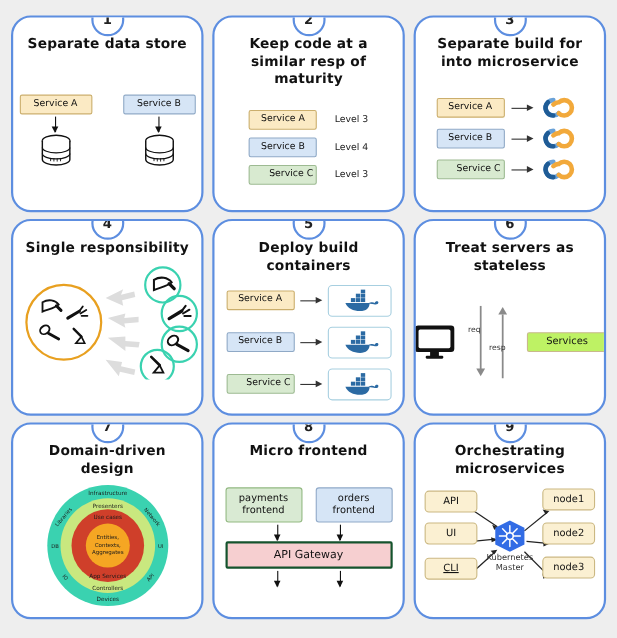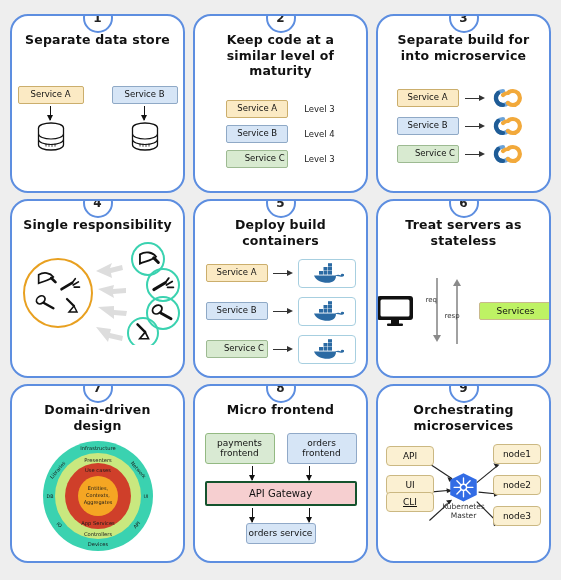--- a/index.html
+++ b/index.html
@@ -189,21 +189,21 @@
               <path d="M12 22.5 v3 M15 22.8 v3 M18 22.9 v3 M21 22.6 v3" stroke="#111" stroke-width="0.8"></path>
             </svg>
           </span>
         </div>
       </div>
     </div>
   </div>
 
   <div class="card">
     <div class="badge">2</div>
-    <div class="title">Keep code at a similar level of maturity</div>
+    <div class="title">Keep code at a similar resp of maturity</div>
     <div class="body">
       <div class="c2-list">
         <div class="c2-row">
           <div class="chip chip-a">Service A</div>
           <div class="lvl">Level 3</div>
         </div>
         <div class="c2-row">
           <div class="chip chip-b">Service B</div>
           <div class="lvl">Level 4</div>
         </div>
@@ -462,21 +462,20 @@
         <div class="c8-arrows">
           <div class="arrowdown"></div>
           <div class="arrowdown"></div>
         </div>
         <div class="c8-gw">API Gateway</div>
         <div class="c8-arrows">
           <div class="arrowdown"></div>
           <div class="arrowdown"></div>
         </div>
         <div class="c8-row">
-          <div class="c8-box c8-blue">orders service</div>
         </div>
       </div>
     </div>
   </div>
 
   <div class="card">
     <div class="badge">9</div>
     <div class="title">Orchestrating microservices</div>
     <div class="body">
       <div class="c9">
@@ -507,21 +506,21 @@
                 <path d="M87.3 45 H94"></path>
               <path d="M81.7 42.7 L77 38"></path>
                 <path d="M86.3 47.3 L91 52"></path>
                 <path d="M86.3 42.7 L91 38"></path>
                 <path d="M81.7 47.3 L77 52"></path>
             </g>
           </g>
         </svg>
         <div class="c9-box" style="left:2px;top:9px;">API</div>
         <div class="c9-box" style="left:2px;top:38px;">UI</div>
-        <div class="c9-box" style="left:2px;top:55px;text-decoration:underline;">CLI</div>
+        <div class="c9-box" style="left:2px;top:70px;text-decoration:underline;">CLI</div>
         <div class="c9-box" style="right:2px;top:7px;">node1</div>
         <div class="c9-box" style="right:2px;top:38px;">node2</div>
         <div class="c9-box" style="right:2px;top:69px;">node3</div>
         <div class="c9-k8slbl" style="left:50%;transform:translateX(-50%);top:66px;">Kubernetes Master</div>
       </div>
     </div>
   </div>
 
 </div>
 

